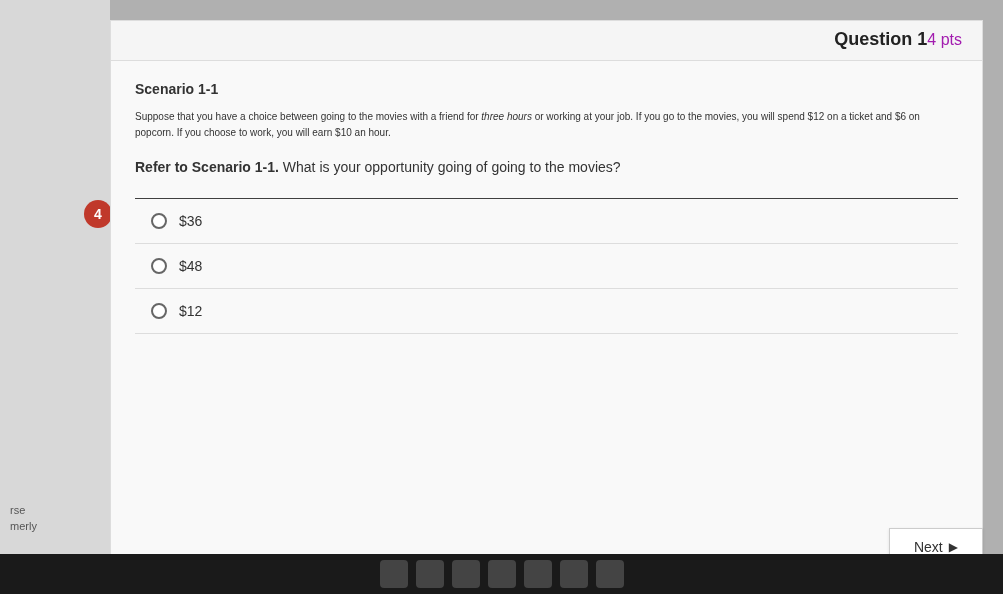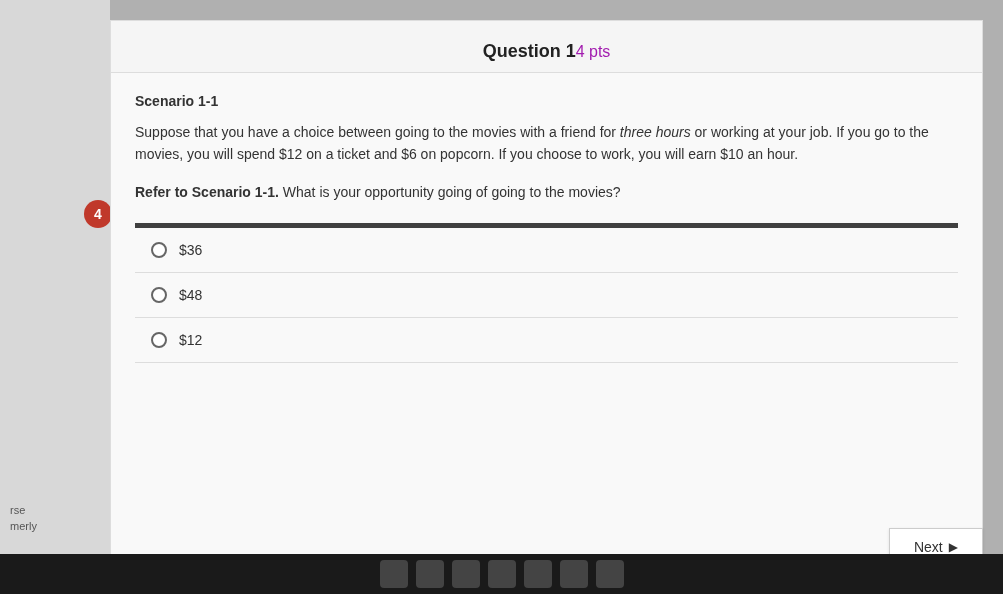--- a/index.html
+++ b/index.html
@@ -80,23 +80,23 @@
       background: #f5f5f5;
       border: 1px solid #ddd;
       width: 100%;
       height: 100%;
       display: flex;
       flex-direction: column;
     }
 
     .question-header {
       display: flex;
-      justify-content: center;
-      align-items: center;
-      padding: 20px 20px 10px 20px;
+      justify-content: flex-end;
+      align-items: center;
+      padding: 8px 20px 10px 20px;
       border-bottom: 1px solid #ddd;
       background: #f5f5f5;
     }
 
     .question-title {
       font-size: 18px;
       font-weight: 600;
       color: #222;
     }
 
@@ -113,21 +113,21 @@
     }
 
     .scenario-label {
       font-size: 14px;
       font-weight: 600;
       color: #333;
       margin-bottom: 12px;
     }
 
     .scenario-text {
-      font-size: 14px;
+      font-size: 10px;
       color: #333;
       line-height: 1.6;
       margin-bottom: 16px;
     }
 
     .scenario-text em {
       font-style: italic;
     }
 
     .question-prompt {
@@ -136,21 +136,21 @@
       line-height: 1.5;
       margin-bottom: 20px;
     }
 
     .question-prompt strong {
       font-weight: 700;
     }
 
     .options-list {
       list-style: none;
-      border-top: 5px solid #404040;
+      border-top: 1px solid #404040;
     }
 
     .option-item {
       display: flex;
       align-items: center;
       padding: 14px 16px;
       border-bottom: 1px solid #ddd;
       background: #f9f9f9;
       cursor: pointer;
     }

